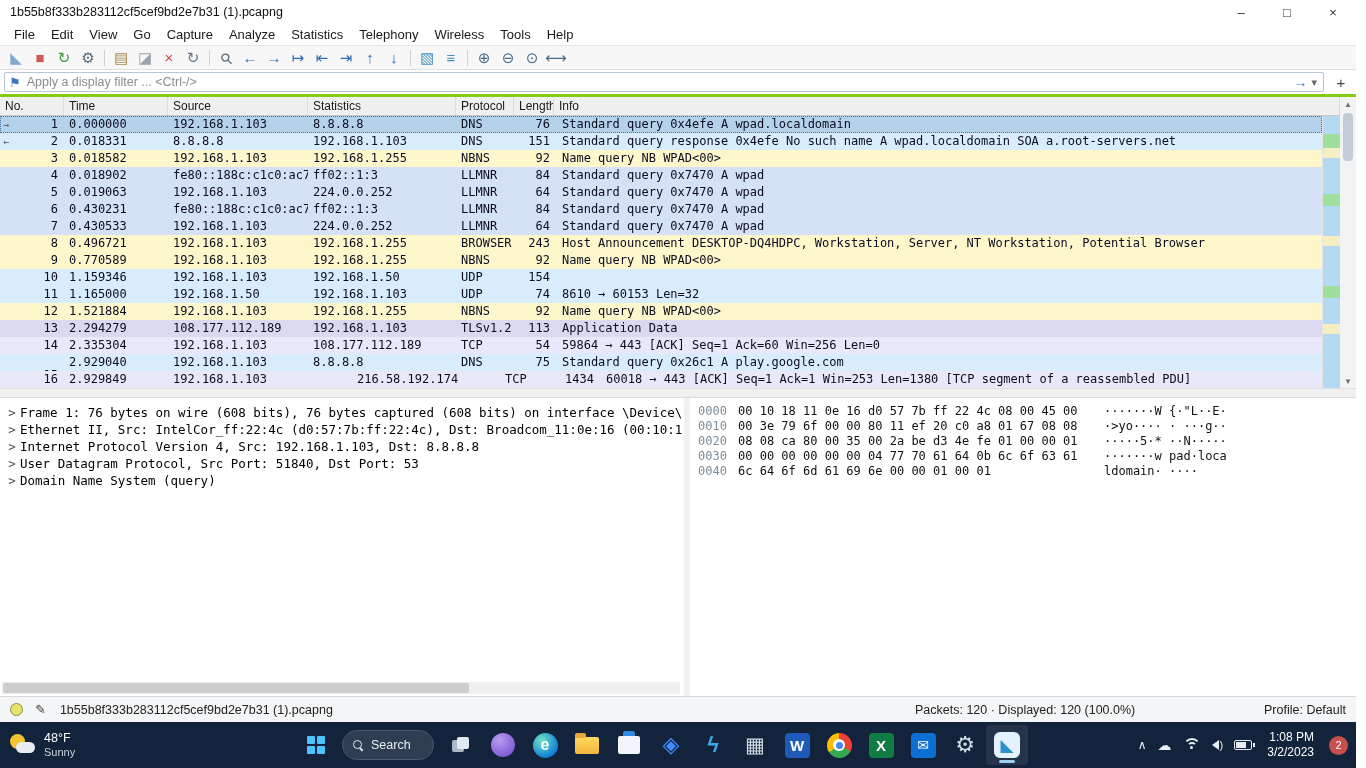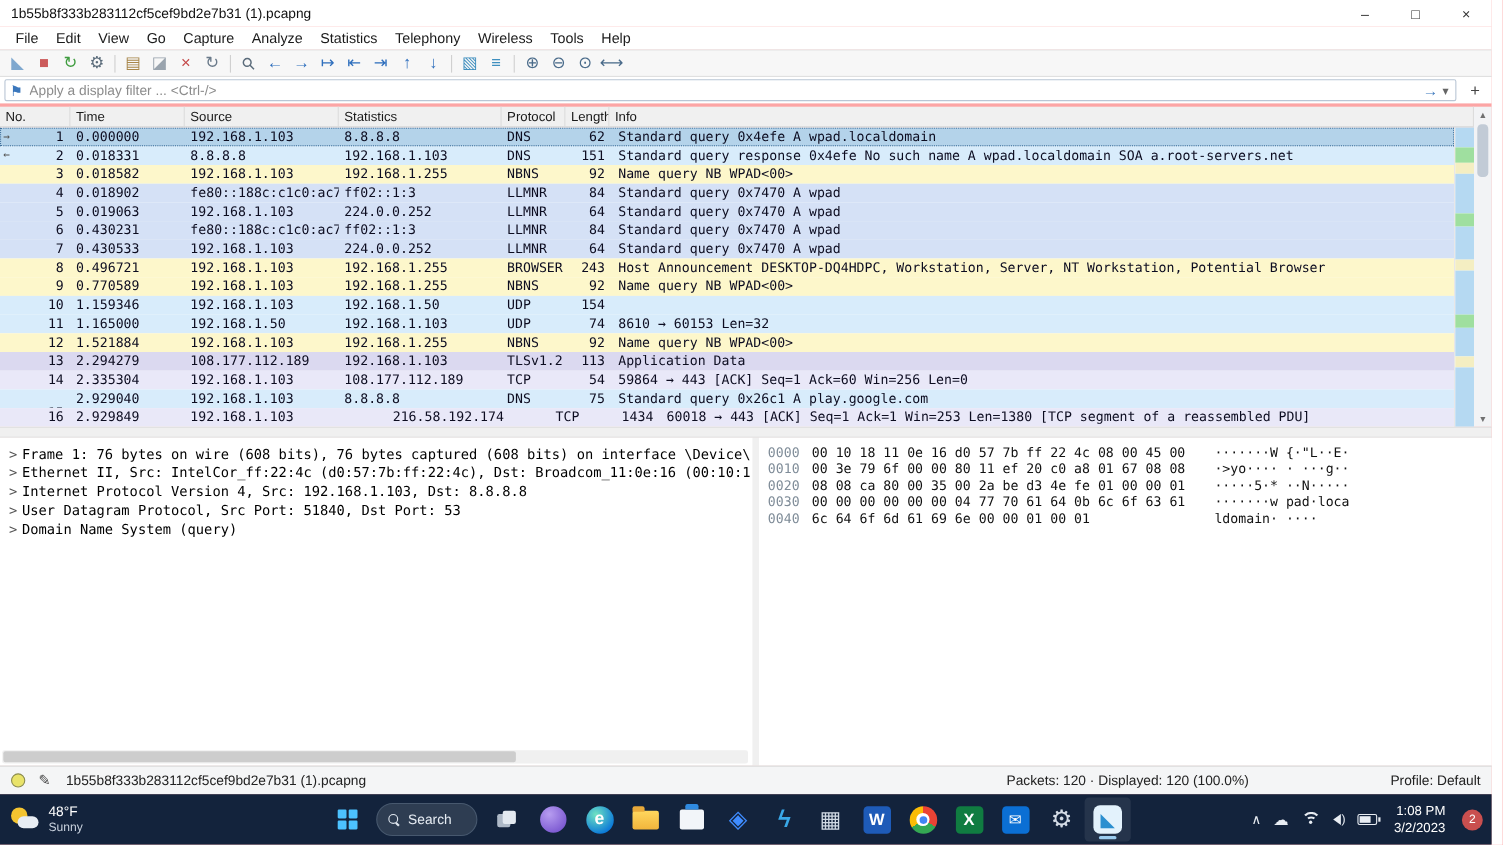--- a/index.html
+++ b/index.html
@@ -1,18 +1,18 @@
 <!DOCTYPE html>
 <html><head>
 <meta charset="utf-8">
 <style>
   *{margin:0;padding:0;box-sizing:border-box}
   html,body{width:1366px;height:768px;overflow:hidden}
   body{font-family:"Liberation Sans",sans-serif;background:#fff;color:#111;font-size:13px}
-  .screen{position:relative;width:1356px;height:768px;background:#fca5a5}
+  .screen{position:relative;width:1356px;height:768px;background:#84cc16}
 
   
   .titlebar{position:absolute;top:0;left:0;right:0;height:24px;background:#fff;display:flex;align-items:center}
   .titletext{margin-left:10px;font-size:12.5px;color:#111}
   .wincontrols{margin-left:auto;display:flex;height:24px}
   .winbtn{width:46px;height:24px;display:flex;align-items:center;justify-content:center;font-size:13px;color:#333}
 
   
   .menubar{position:absolute;top:24px;left:0;right:0;height:21px;background:#fff;display:flex;align-items:center;padding-left:6px}
   .mitem{padding:2px 8px;font-size:13px;color:#1a1a1a}
@@ -214,21 +214,21 @@
       <span class="hcell" data-name="column-header-length" style="width: 40px;">Length</span>
       <span class="hcell" data-name="column-header-info" style="flex: 1 1 0%;">Info</span>
     </div>
   <div class="pkt-body" data-name="packet-list-body">
       <div class="prow c-blue sel" data-name="packet-row">
         <span class="pcell pc0" data-name="packet-cell" style="width: 64px;">1<i class="gut" data-name="related-packet-icon">→</i></span>
         <span class="pcell pc1" data-name="packet-cell" style="width: 104px;">0.000000</span>
         <span class="pcell pc2" data-name="packet-cell" style="width: 140px;">192.168.1.103</span>
         <span class="pcell pc3" data-name="packet-cell" style="width: 148px;">8.8.8.8</span>
         <span class="pcell pc4" data-name="packet-cell" style="width: 58px;">DNS</span>
-        <span class="pcell pc5" data-name="packet-cell" style="width: 40px;">62</span>
+        <span class="pcell pc5" data-name="packet-cell" style="width: 40px;">76</span>
         <span class="pcell pc6" data-name="packet-cell" style="flex: 1 1 0%;">Standard query 0x4efe A wpad.localdomain</span>
       </div>
       <div class="prow c-blue" data-name="packet-row">
         <span class="pcell pc0" data-name="packet-cell" style="width: 64px;">2<i class="gut" data-name="related-packet-icon">←</i></span>
         <span class="pcell pc1" data-name="packet-cell" style="width: 104px;">0.018331</span>
         <span class="pcell pc2" data-name="packet-cell" style="width: 140px;">8.8.8.8</span>
         <span class="pcell pc3" data-name="packet-cell" style="width: 148px;">192.168.1.103</span>
         <span class="pcell pc4" data-name="packet-cell" style="width: 58px;">DNS</span>
         <span class="pcell pc5" data-name="packet-cell" style="width: 40px;">151</span>
         <span class="pcell pc6" data-name="packet-cell" style="flex: 1 1 0%;">Standard query response 0x4efe No such name A wpad.localdomain SOA a.root-servers.net</span>

